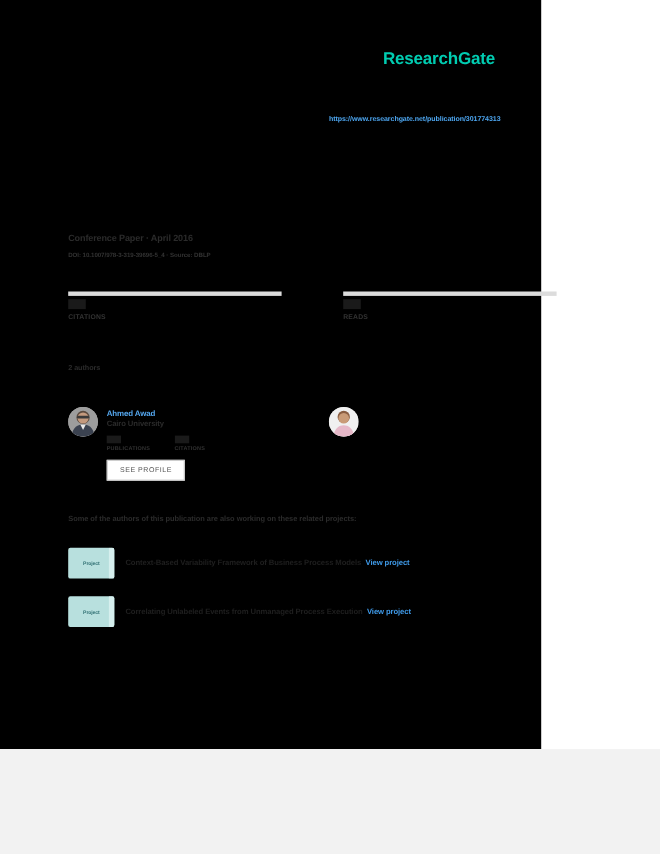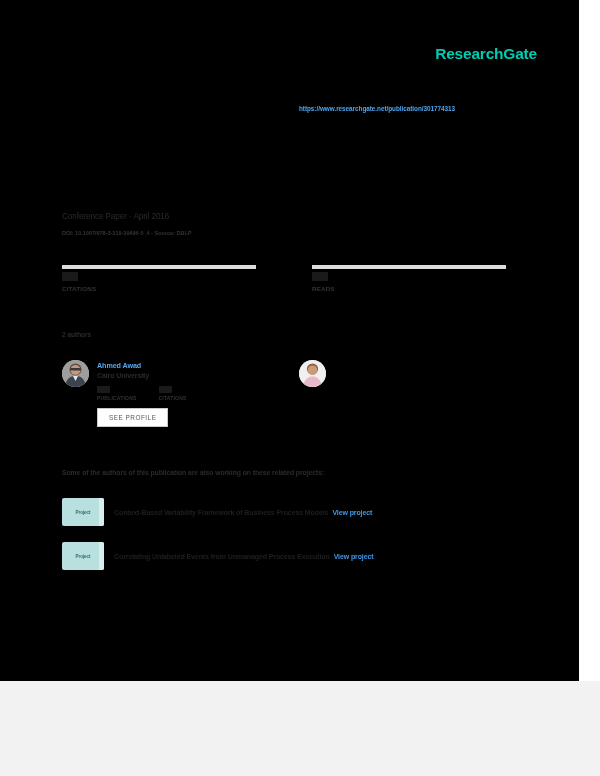--- a/index.html
+++ b/index.html
@@ -20,21 +20,21 @@
     width: 600px;
     height: 776px;
     background: #ffffff;
   }
 
   
   .main-area {
     position: absolute;
     left: 0;
     top: 0;
-    width: 579px;
+    width: 492px;
     height: 681px;
     background: #000000;
     box-sizing: border-box;
   }
 
   
   .rg-logo {
     position: absolute;
     right: 42px;
     top: 45px;
@@ -56,21 +56,21 @@
     letter-spacing: -0.05px;
     white-space: nowrap;
   }
 
   
   .paper-type {
     position: absolute;
     left: 62px;
     top: 212px;
     font-size: 8.2px;
-    font-weight: normal;
+    font-weight: bold;
     color: #2b2b2b;
     letter-spacing: -0.1px;
     white-space: nowrap;
   }
   .paper-doi {
     position: absolute;
     left: 62px;
     top: 230px;
     font-size: 5.6px;
     font-weight: bold;
@@ -116,21 +116,21 @@
     left: 62px;
     top: 331px;
     font-size: 6.6px;
     font-weight: bold;
     color: #2b2b2b;
     letter-spacing: -0.05px;
   }
   .authors {
     position: absolute;
     left: 62px;
-    top: 360px;
+    top: 370px;
     width: 450px;
     display: flex;
     gap: 37px;
   }
   .author {
     display: flex;
     width: 200px;
     gap: 8px;
   }
   .avatar {

